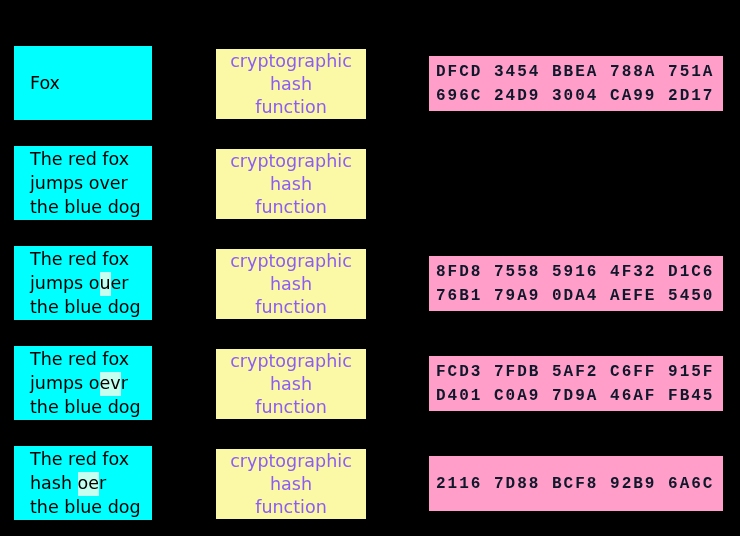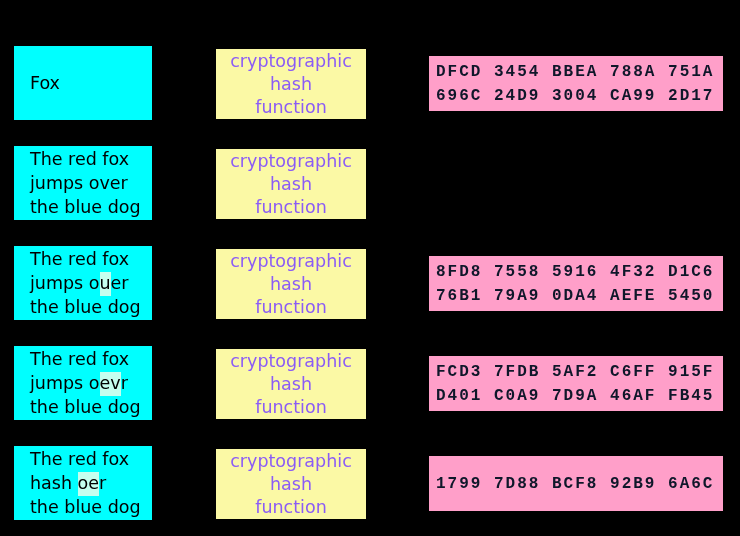--- a/index.html
+++ b/index.html
@@ -114,15 +114,15 @@
     <div class="input-text">
       <div>The red fox</div>
       <div><span>hash </span><span class="hl">oe</span><span>r</span></div>
       <div>the blue dog</div>
     </div>
   </div>
   <div class="hash-box">cryptographic
 hash
 function</div>
   <div class="digest-box">
-    <div>1799 7D88 BCF8 92B9 6A6C</div>
+    <div>2116 7D88 BCF8 92B9 6A6C</div>
   </div>
 </div>
 
 </body></html>

